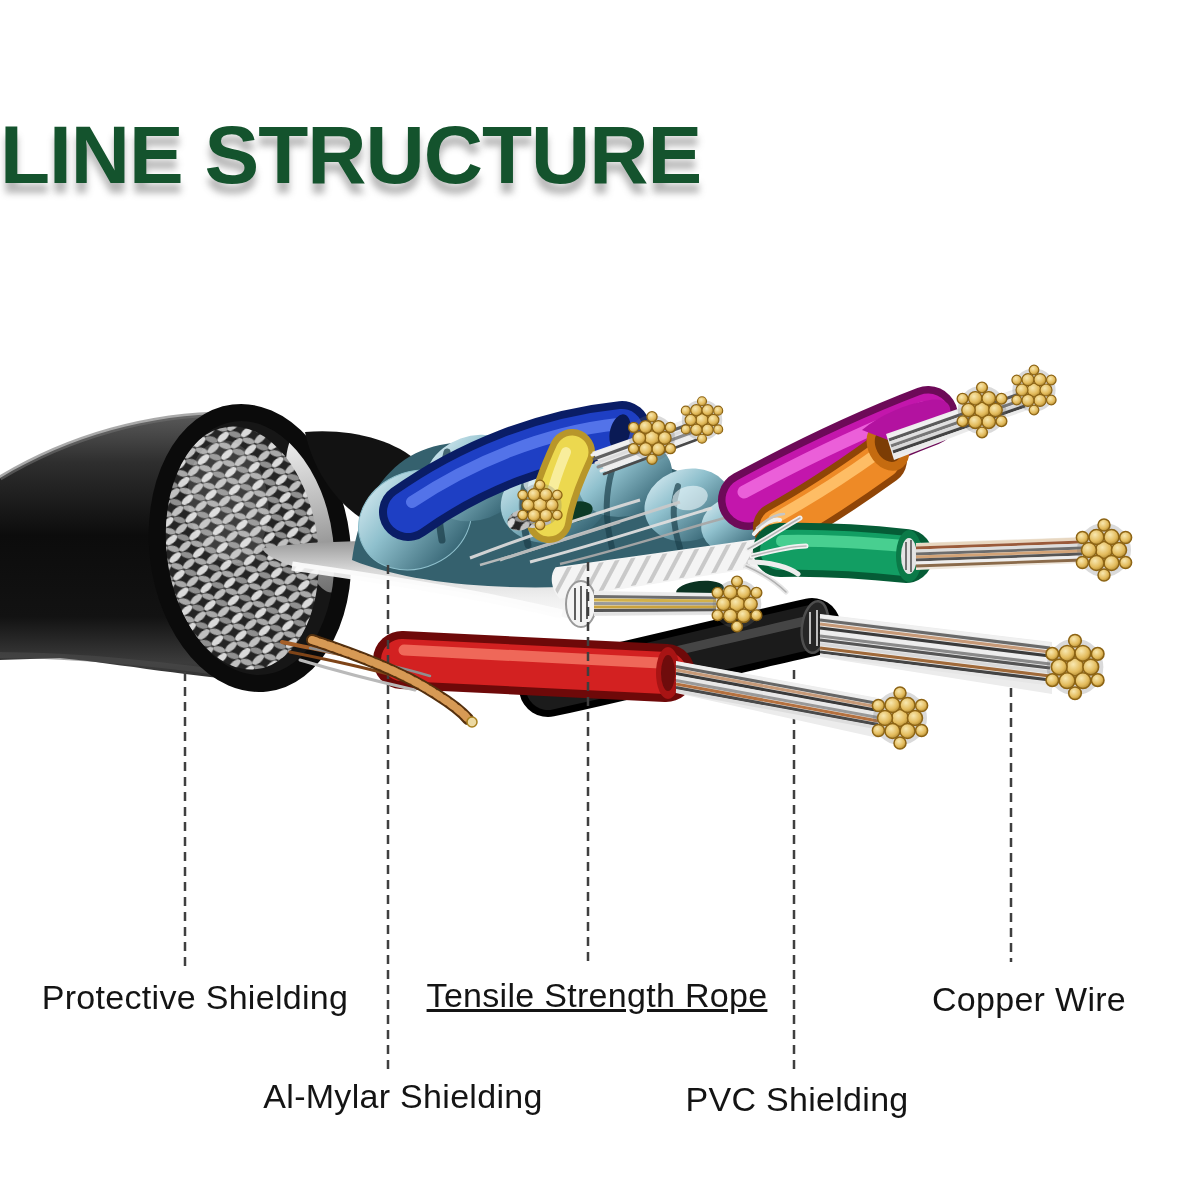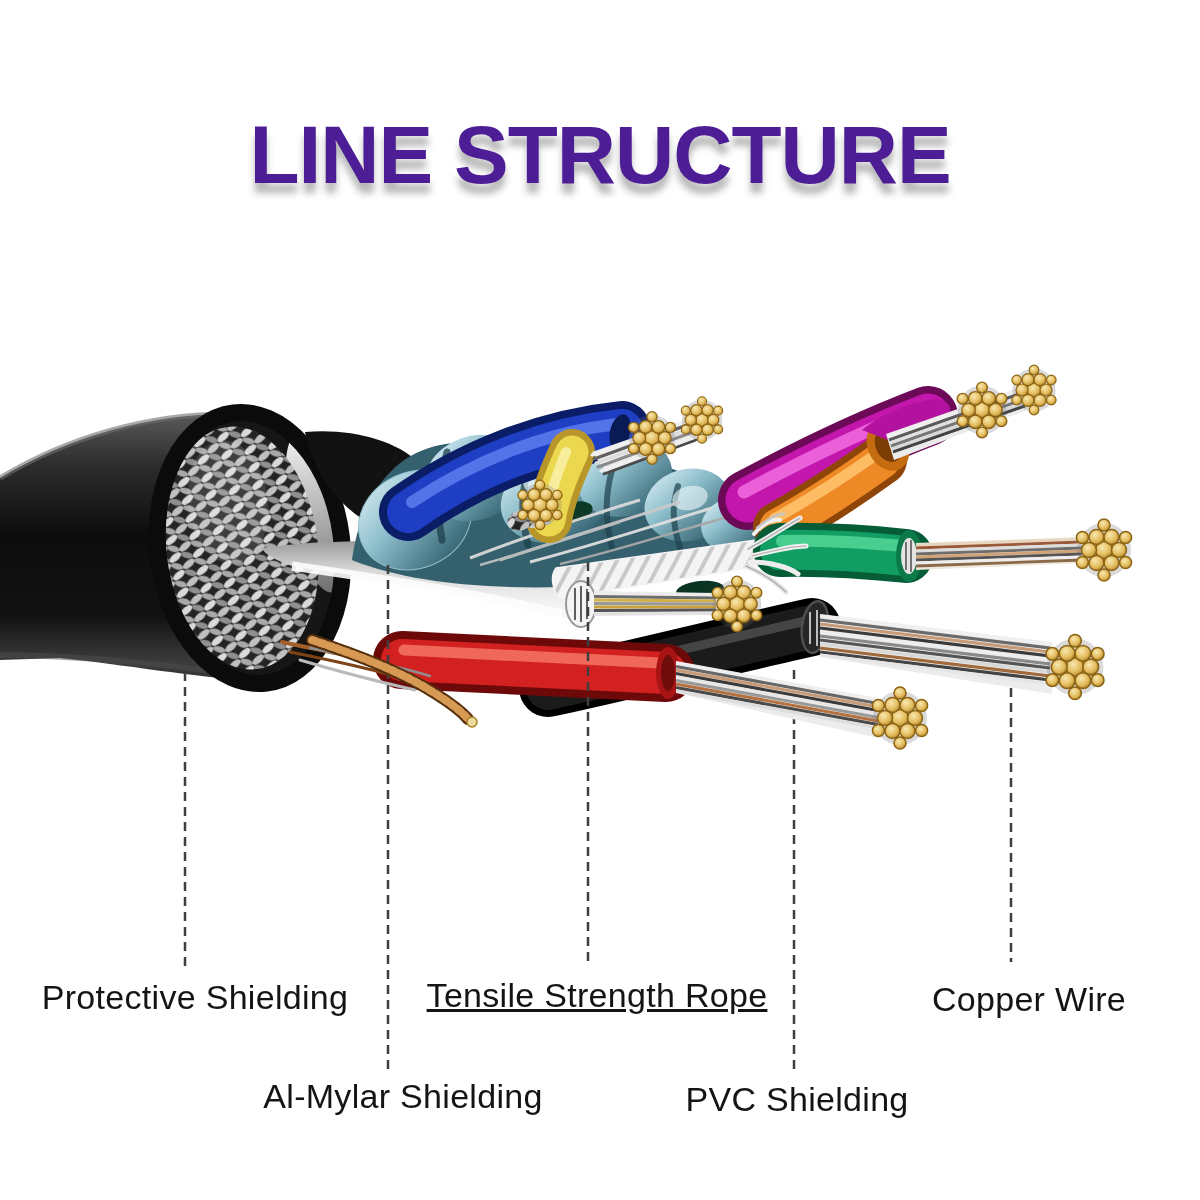--- a/index.html
+++ b/index.html
@@ -1,19 +1,19 @@
 <!DOCTYPE html>
 <html><head>
 <meta charset="utf-8">
 <style>
   html,body{margin:0;padding:0;background:#ffffff;}
   .stage{position:relative;width:1200px;height:1200px;background:#ffffff;overflow:hidden;
          font-family:"Liberation Sans", sans-serif;}
-  .title{position:absolute;left:0;top:108px;width:1200px;text-align:center;
-         font-size:82px;font-weight:bold;letter-spacing:-1px;color:#4c1d95;
+  .title{position:absolute;left:0;top:108px;width:1200px;text-align:left;
+         font-size:82px;font-weight:bold;letter-spacing:-1px;color:#14532d;
          text-shadow:0 10px 7px rgba(95,95,95,0.45);white-space:nowrap;}
   .callout{position:absolute;transform:translateX(-50%);white-space:nowrap;
            font-size:34px;color:#141414;letter-spacing:0.3px;}
   .co-protective{left:195px;top:978px;}
   .co-almylar{left:403px;top:1077px;}
   .co-tensile{left:597px;top:976px;text-decoration:underline;}
   .co-pvc{left:797px;top:1080px;}
   .co-copper{left:1029px;top:980px;}
   svg{position:absolute;left:0;top:0;}
   .au{fill:url(#goldG);stroke:#8d6414;stroke-width:1.5;}

